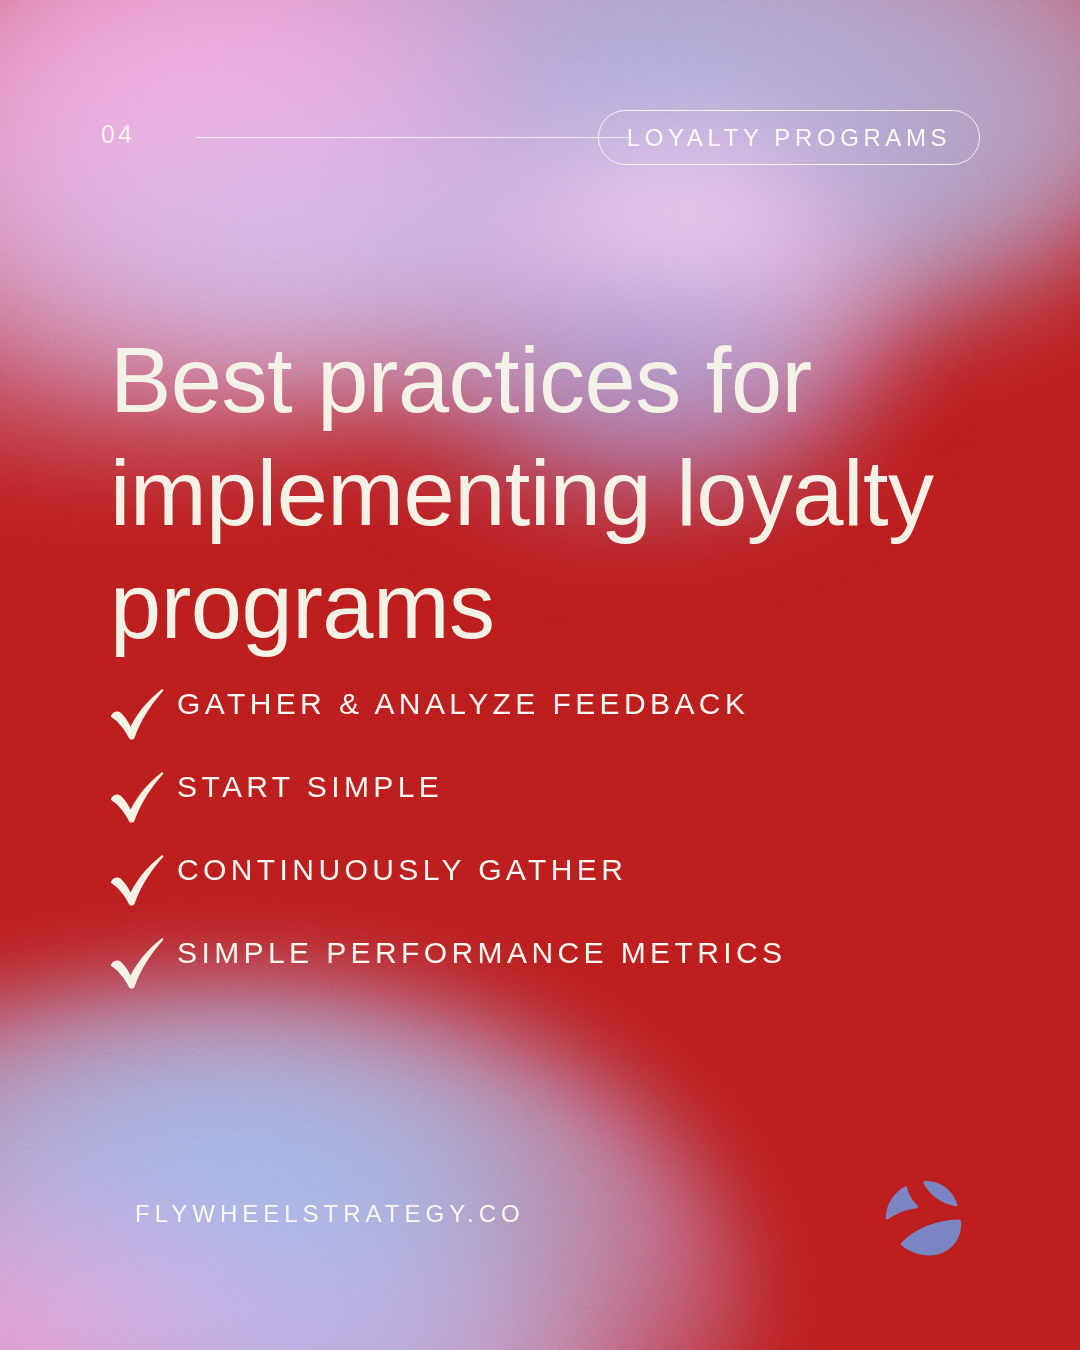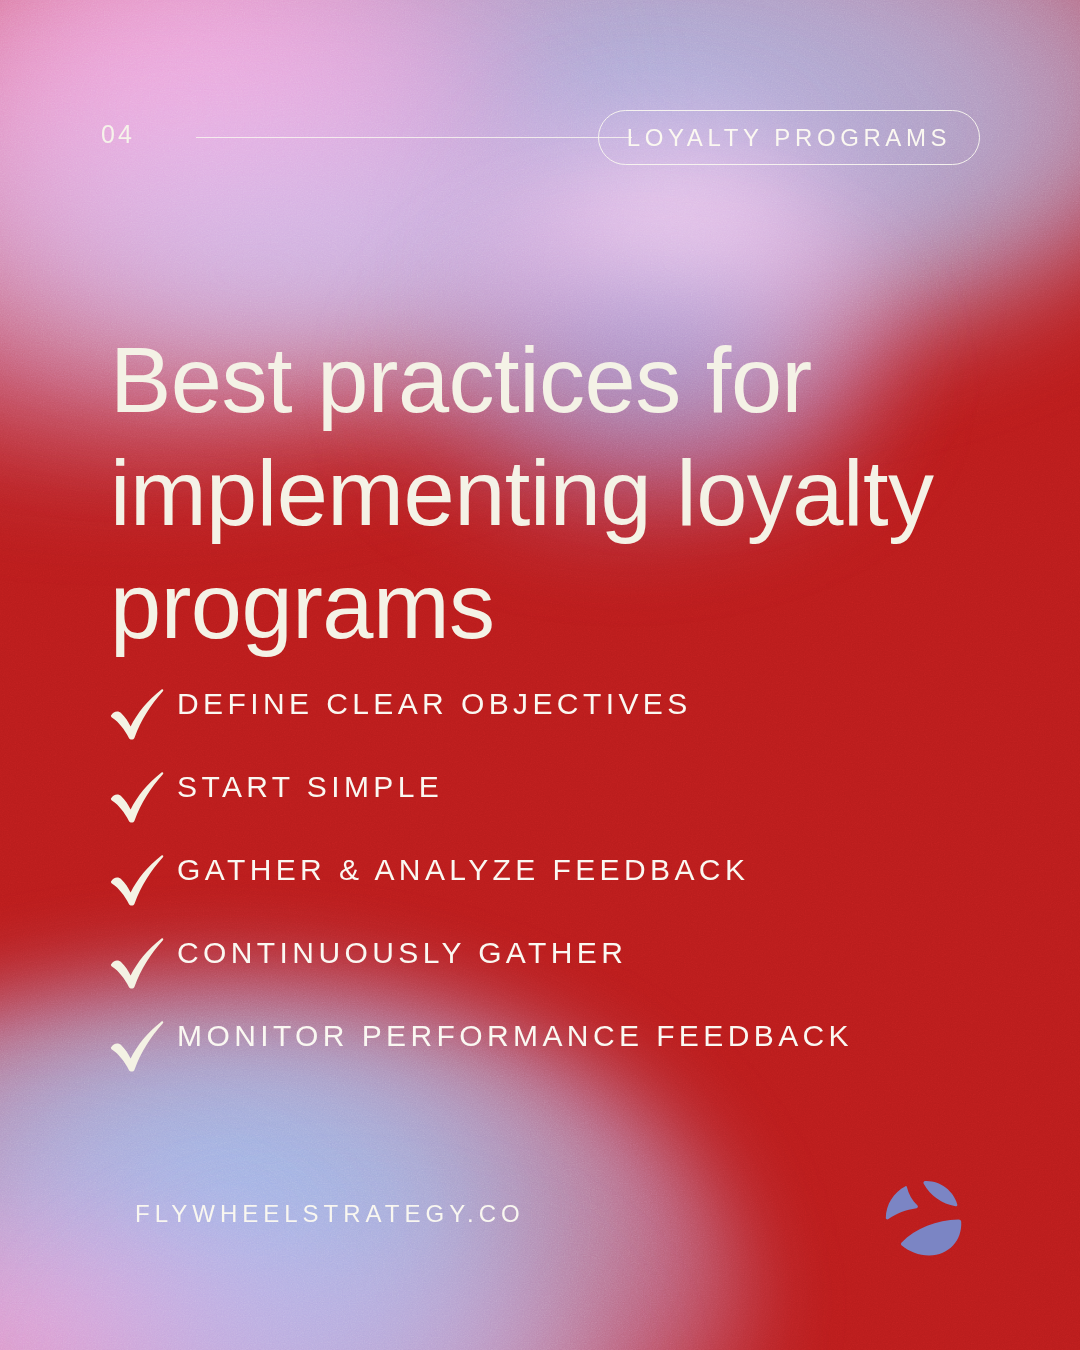--- a/index.html
+++ b/index.html
@@ -318,63 +318,55 @@
 
     <div class="badge">
       <span class="badge-label">LOYALTY PROGRAMS</span>
     </div>
   </div>
 
   <h1 class="title">Best practices for implementing loyalty programs</h1>
 
   <div class="checklist">
 
+
     <div class="check-row">
       <span class="check-icon">
         <svg viewBox="0 0 74 74" xmlns="http://www.w3.org/2000/svg">
           <path d="M8 40.5 C10.5 36.5 15 35.2 18.5 38.4 C22.4 42 25.2 46.6 27.6 51.6 C34.2 38.4 44.6 25.4 58.5 14.6 C59.8 13.6 61 15.0 59.9 16.2 C47.6 29.6 38.0 45.2 31.6 62.4 C30.6 65.1 27.2 65.4 25.9 62.9 C21.6 54.5 16.0 47.2 9.2 42.7 C8.2 42.0 7.6 41.2 8 40.5 Z" fill="#f4f2e4"></path>
         </svg>
       </span>
-      <span class="check-label">DEFINE CLEAR OBJECTIVES</span>
+      <span class="check-label">GATHER &amp; ANALYZE FEEDBACK</span>
     </div>
 
     <div class="check-row">
       <span class="check-icon">
         <svg viewBox="0 0 74 74" xmlns="http://www.w3.org/2000/svg">
           <path d="M8 40.5 C10.5 36.5 15 35.2 18.5 38.4 C22.4 42 25.2 46.6 27.6 51.6 C34.2 38.4 44.6 25.4 58.5 14.6 C59.8 13.6 61 15.0 59.9 16.2 C47.6 29.6 38.0 45.2 31.6 62.4 C30.6 65.1 27.2 65.4 25.9 62.9 C21.6 54.5 16.0 47.2 9.2 42.7 C8.2 42.0 7.6 41.2 8 40.5 Z" fill="#f4f2e4"></path>
         </svg>
       </span>
       <span class="check-label">START SIMPLE</span>
     </div>
 
     <div class="check-row">
       <span class="check-icon">
         <svg viewBox="0 0 74 74" xmlns="http://www.w3.org/2000/svg">
           <path d="M8 40.5 C10.5 36.5 15 35.2 18.5 38.4 C22.4 42 25.2 46.6 27.6 51.6 C34.2 38.4 44.6 25.4 58.5 14.6 C59.8 13.6 61 15.0 59.9 16.2 C47.6 29.6 38.0 45.2 31.6 62.4 C30.6 65.1 27.2 65.4 25.9 62.9 C21.6 54.5 16.0 47.2 9.2 42.7 C8.2 42.0 7.6 41.2 8 40.5 Z" fill="#f4f2e4"></path>
         </svg>
       </span>
-      <span class="check-label">GATHER &amp; ANALYZE FEEDBACK</span>
+      <span class="check-label">CONTINUOUSLY GATHER</span>
     </div>
 
     <div class="check-row">
       <span class="check-icon">
         <svg viewBox="0 0 74 74" xmlns="http://www.w3.org/2000/svg">
           <path d="M8 40.5 C10.5 36.5 15 35.2 18.5 38.4 C22.4 42 25.2 46.6 27.6 51.6 C34.2 38.4 44.6 25.4 58.5 14.6 C59.8 13.6 61 15.0 59.9 16.2 C47.6 29.6 38.0 45.2 31.6 62.4 C30.6 65.1 27.2 65.4 25.9 62.9 C21.6 54.5 16.0 47.2 9.2 42.7 C8.2 42.0 7.6 41.2 8 40.5 Z" fill="#f4f2e4"></path>
         </svg>
       </span>
-      <span class="check-label">CONTINUOUSLY GATHER</span>
-    </div>
-
-    <div class="check-row">
-      <span class="check-icon">
-        <svg viewBox="0 0 74 74" xmlns="http://www.w3.org/2000/svg">
-          <path d="M8 40.5 C10.5 36.5 15 35.2 18.5 38.4 C22.4 42 25.2 46.6 27.6 51.6 C34.2 38.4 44.6 25.4 58.5 14.6 C59.8 13.6 61 15.0 59.9 16.2 C47.6 29.6 38.0 45.2 31.6 62.4 C30.6 65.1 27.2 65.4 25.9 62.9 C21.6 54.5 16.0 47.2 9.2 42.7 C8.2 42.0 7.6 41.2 8 40.5 Z" fill="#f4f2e4"></path>
-        </svg>
-      </span>
-      <span class="check-label">MONITOR PERFORMANCE FEEDBACK</span>
+      <span class="check-label">SIMPLE PERFORMANCE METRICS</span>
     </div>
 
   </div>
 
   <div class="footer-url">FLYWHEELSTRATEGY.CO</div>
 
   <div class="logo">
     <svg viewBox="0 0 90 90" xmlns="http://www.w3.org/2000/svg">
 
       <path d="M28.5 8.2 C16.5 14.5 9.0 26.4 8.8 39.8 C8.8 41.2 10.3 41.9 11.4 41.1 C19.4 35.4 29.0 31.7 39.6 30.2 C40.9 30.0 41.4 28.5 40.5 27.6 C35.2 22.3 31.4 15.7 29.9 8.9 C29.7 8.1 29.1 7.9 28.5 8.2 Z" fill="#7b85c4"></path>

